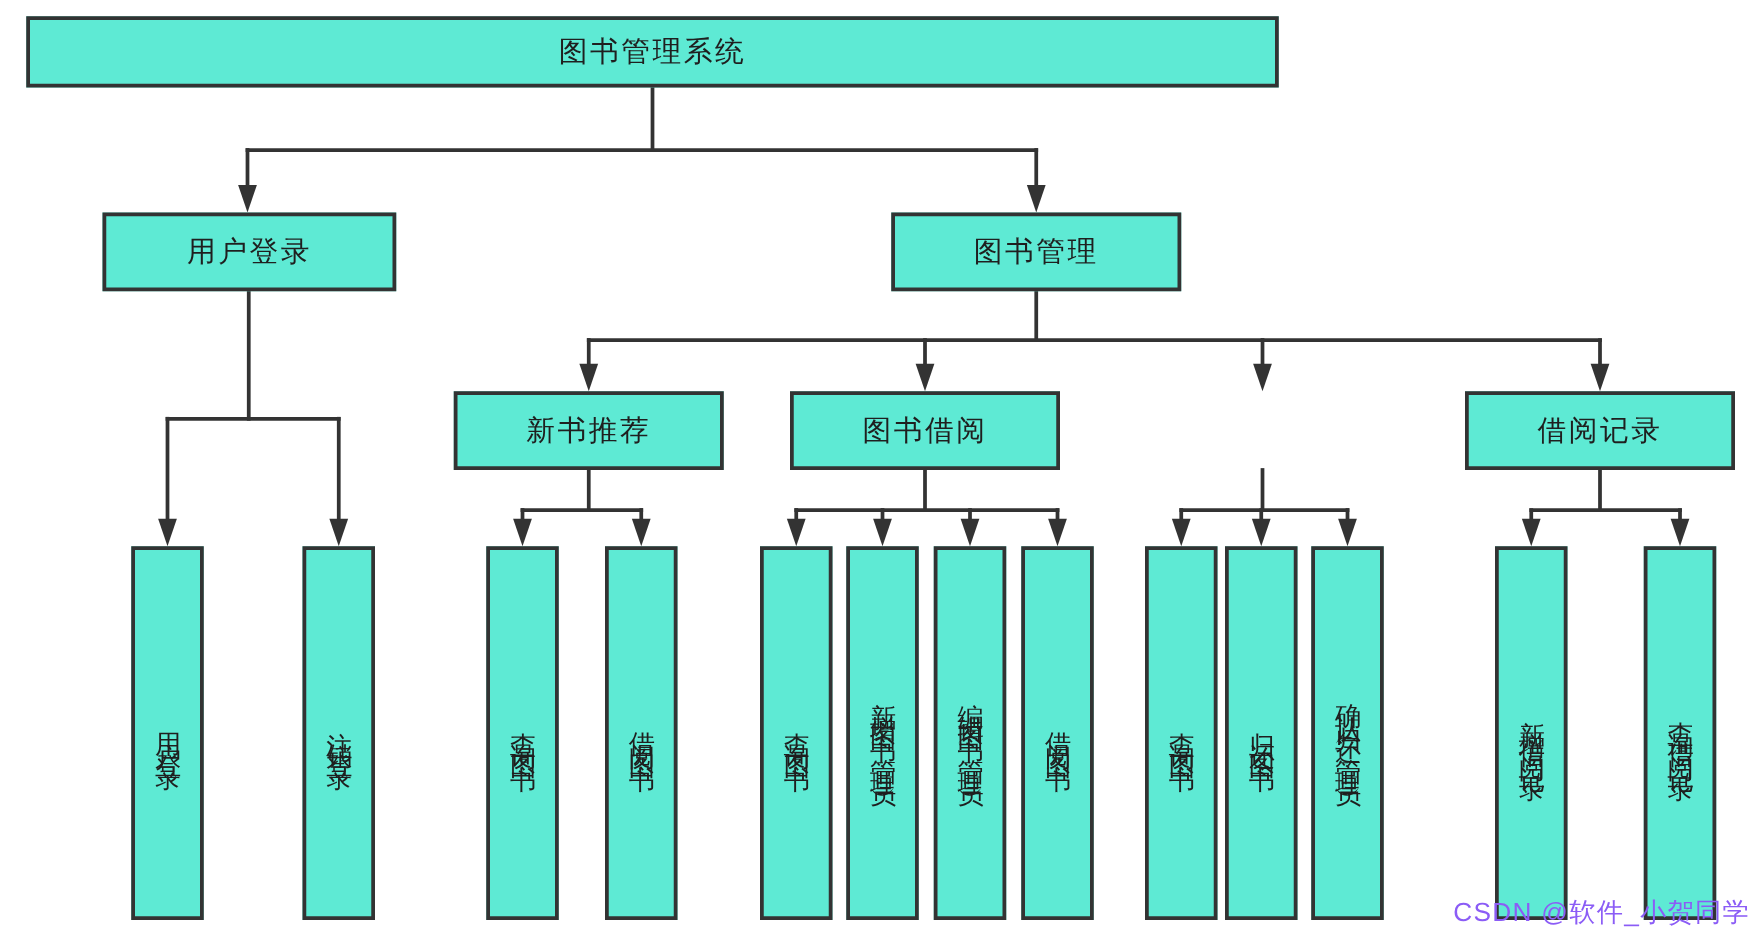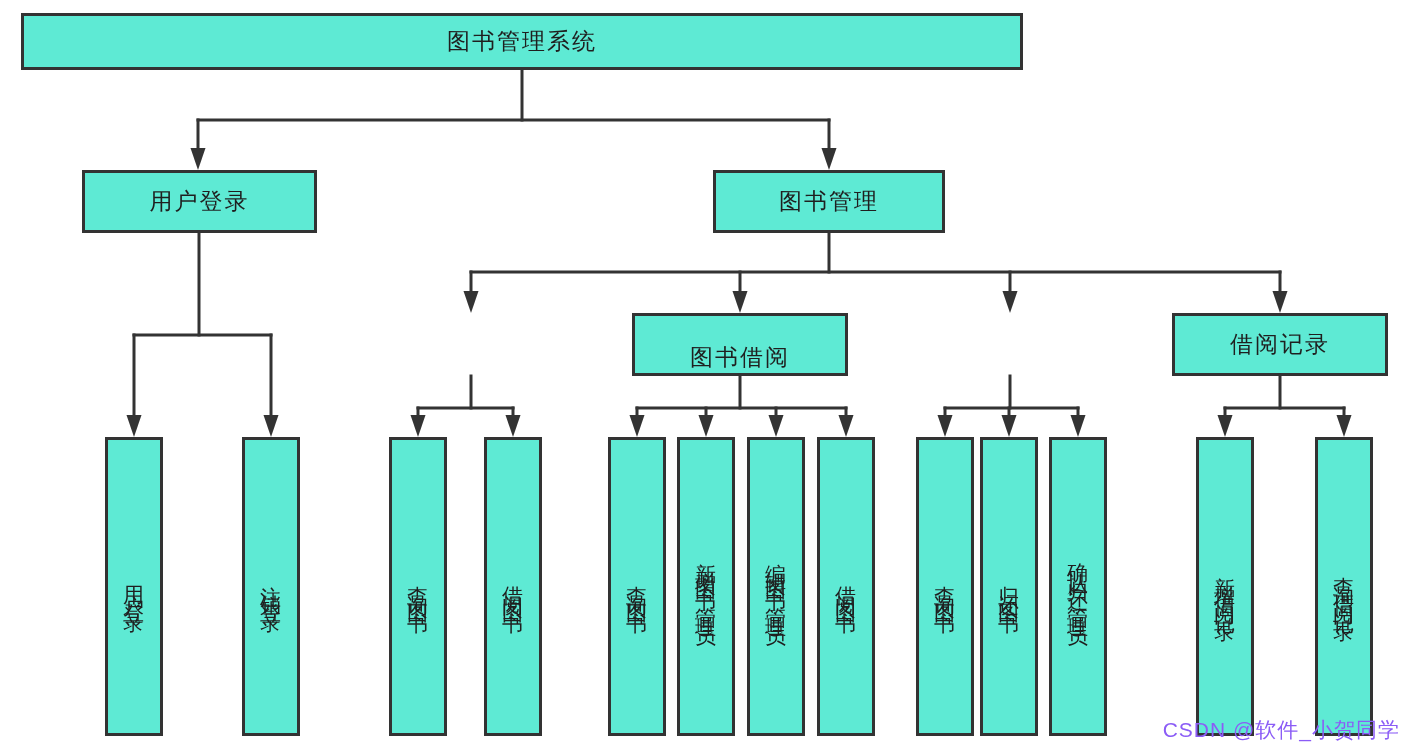--- a/index.html
+++ b/index.html
@@ -46,21 +46,21 @@
     text-orientation: mixed;
     letter-spacing: 9px;
     line-height: 1;
   }
   
   .n-root  { left: 21px;   top: 13px;  width: 1002px; height: 57px; }
   .n-login { left: 82px;   top: 170px; width: 235px;  height: 63px; }
   .n-mgmt  { left: 713px;  top: 170px; width: 232px;  height: 63px; }
   .n-l3    { top: 313px; width: 216px; height: 63px; }
   .n-rec   { left: 363px;  }
-  .n-bor   { left: 632px; align-items: flex-end;  }
+  .n-bor   { left: 632px;  }
   .n-cur   { left: 902px;  }
   .n-his   { left: 1172px; }
   .leaf    { top: 437px; width: 58px; height: 299px; }
   .lf-1  { left: 105px;  }
   .lf-2  { left: 242px;  }
   .lf-3  { left: 389px;  }
   .lf-4  { left: 484px;  }
   .lf-5  { left: 608px;  }
   .lf-6  { left: 677px;  }
   .lf-7  { left: 747px;  }
@@ -155,20 +155,23 @@
     <span>图书管理系统</span>
   </div>
 
   <div class="node h-node n-login">
     <span>用户登录</span>
   </div>
   <div class="node h-node n-mgmt">
     <span>图书管理</span>
   </div>
 
+  <div class="node h-node n-l3 n-rec">
+    <span>新书推荐</span>
+  </div>
   <div class="node h-node n-l3 n-bor">
     <span>图书借阅</span>
   </div>
   <div class="node h-node n-l3 n-his">
     <span>借阅记录</span>
   </div>
 
   <div class="node leaf lf-1">
     <span class="v-text">用户登录</span>
   </div>

